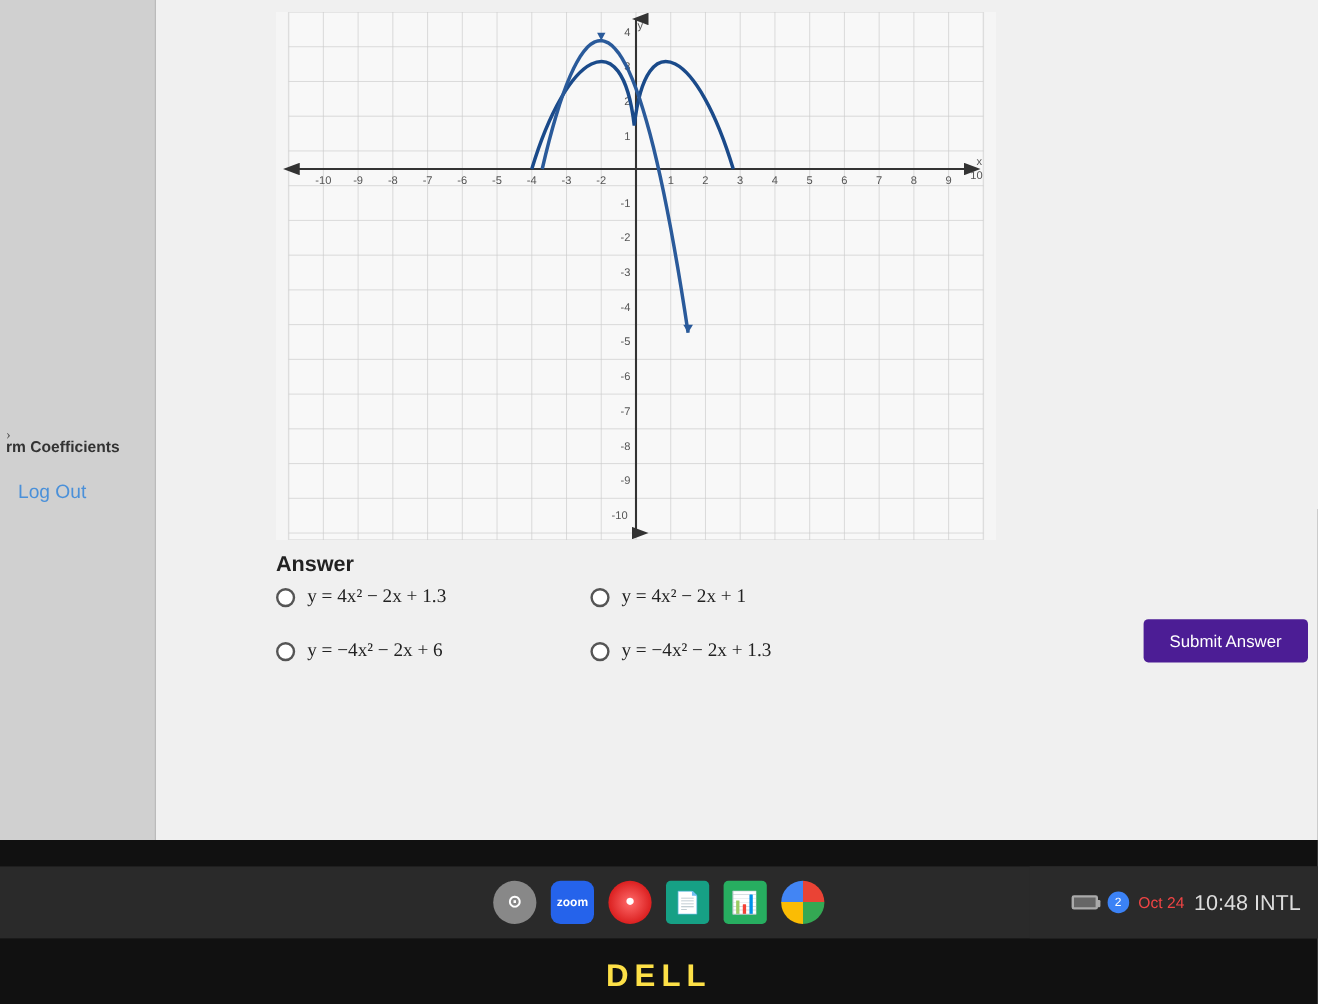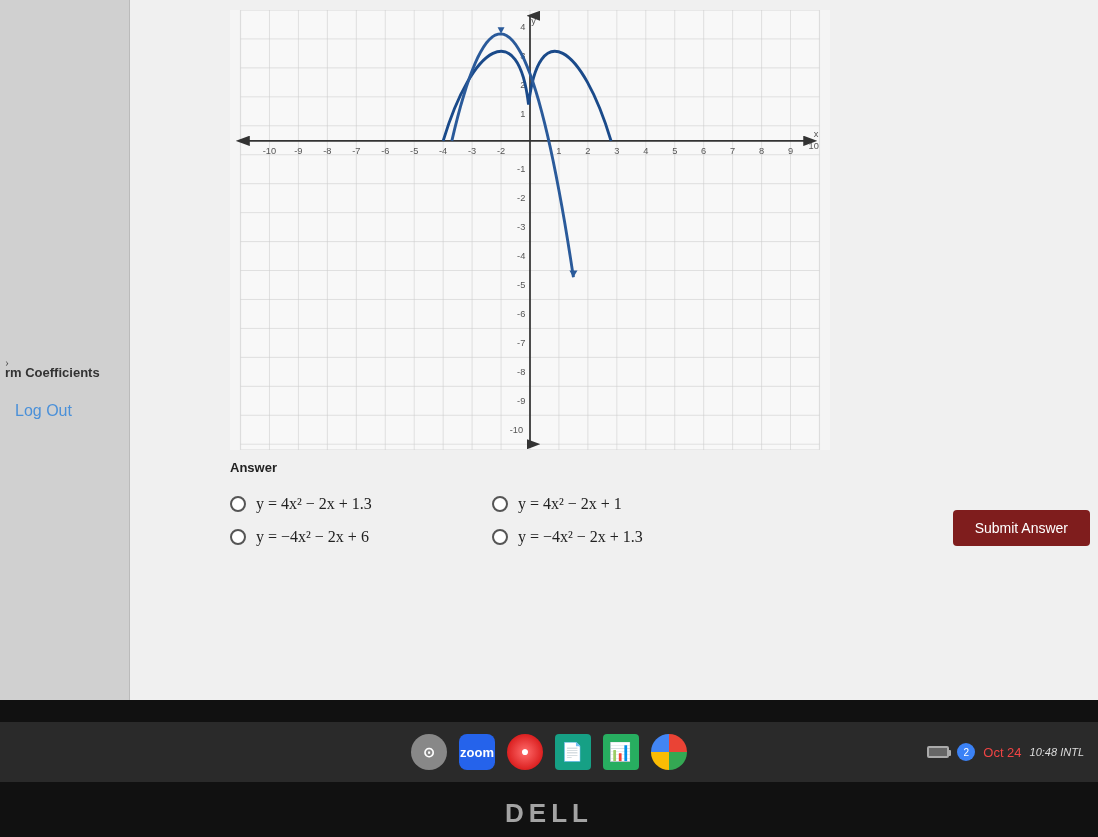--- a/index.html
+++ b/index.html
@@ -91,37 +91,37 @@
 
     
     .answer-section {
       position: absolute;
       top: 460px;
       left: 100px;
       width: 860px;
     }
 
     .answer-title {
-      font-size: 13px;
+      font-size: 18px;
       font-weight: bold;
       color: #222;
-      margin-bottom: 20px;
+      margin-bottom: 8px;
       font-family: Arial, sans-serif;
     }
 
     .answer-options {
       display: flex;
       flex-direction: row;
       gap: 40px;
     }
 
     .answer-col {
       display: flex;
       flex-direction: column;
-      gap: 15px;
+      gap: 27px;
     }
 
     .answer-option {
       display: flex;
       align-items: center;
       gap: 10px;
       cursor: pointer;
     }
 
     .radio-circle {
@@ -136,21 +136,21 @@
     .answer-text {
       font-size: 16px;
       color: #222;
       font-family: 'Times New Roman', serif;
     }
 
     .submit-btn {
       position: absolute;
       right: 0;
       bottom: 0;
-      background: #7f1d1d;
+      background: #4c1d95;
       color: white;
       border: none;
       padding: 10px 22px;
       font-size: 14px;
       border-radius: 4px;
       cursor: pointer;
       font-family: Arial, sans-serif;
     }
 
     
@@ -407,34 +407,34 @@
 
   </div>
 
 </div>
 
 <div class="taskbar">
 
   <div class="taskbar-inner">
 
     <div class="taskbar-icon icon-gray" style="border-radius: 50%; background: #888; font-size: 14px;">⊙</div>
-    <div class="taskbar-icon" style="background: #2563eb; border-radius: 8px; font-size: 13px; font-family: Arial;">zoom</div>
+    <div class="taskbar-icon" style="background: #2563eb; border-radius: 8px; font-size: 10px; font-family: Arial;">zoom</div>
     <div class="taskbar-icon" style="background: radial-gradient(circle, #ff6b6b 0%, #cc0000 100%);">●</div>
     <div class="taskbar-icon" style="background: #16a085; border-radius: 4px; font-size: 18px;">📄</div>
     <div class="taskbar-icon" style="background: #27ae60; border-radius: 4px; font-size: 18px;">📊</div>
     <div class="taskbar-icon icon-chrome" style="width:36px; height:36px;"></div>
   </div>
 
   <div style="position:absolute; bottom:55px; right:0; width:240px; height:60px; background:#2a2a2a; display:flex; align-items:center; justify-content:flex-end; gap:8px; padding-right:14px;">
 
     <div style="width:22px; height:12px; border:2px solid #aaa; border-radius:2px; background:#666; position:relative; flex-shrink:0;">
       <div style="position:absolute; right:-4px; top:2px; width:3px; height:6px; background:#aaa; border-radius:0 1px 1px 0;"></div>
     </div>
 
     <div style="width:18px; height:18px; border-radius:50%; background:#3b82f6; color:white; font-size:10px; display:flex; align-items:center; justify-content:center; font-family:Arial; flex-shrink:0;">2</div>
 
     <span style="font-size:13px; color:#ef4444; font-family:Liberation Sans, sans-serif; flex-shrink:0;">Oct 24</span>
 
-    <span style="font-size:11px; color:#ddd; font-family:Arial; flex-shrink:0;font-style:italic;">10:48 INTL</span>
+    <span style="font-size:18px; color:#ddd; font-family:Arial; flex-shrink:0;">10:48 INTL</span>
   </div>
 
-  <div style="position:absolute; bottom:8px; left:50%; transform:translateX(-50%); font-size:26px; font-weight:bold; color:#a3a3a3; letter-spacing:5px; font-family:'Arial Black', Arial, sans-serif;">DELL</div>
+  <div style="position:absolute; bottom:8px; left:50%; transform:translateX(-50%); font-size:26px; font-weight:bold; color:#fde047; letter-spacing:5px; font-family:'Arial Black', Arial, sans-serif;">DELL</div>
 </div>
 
 </body></html>

